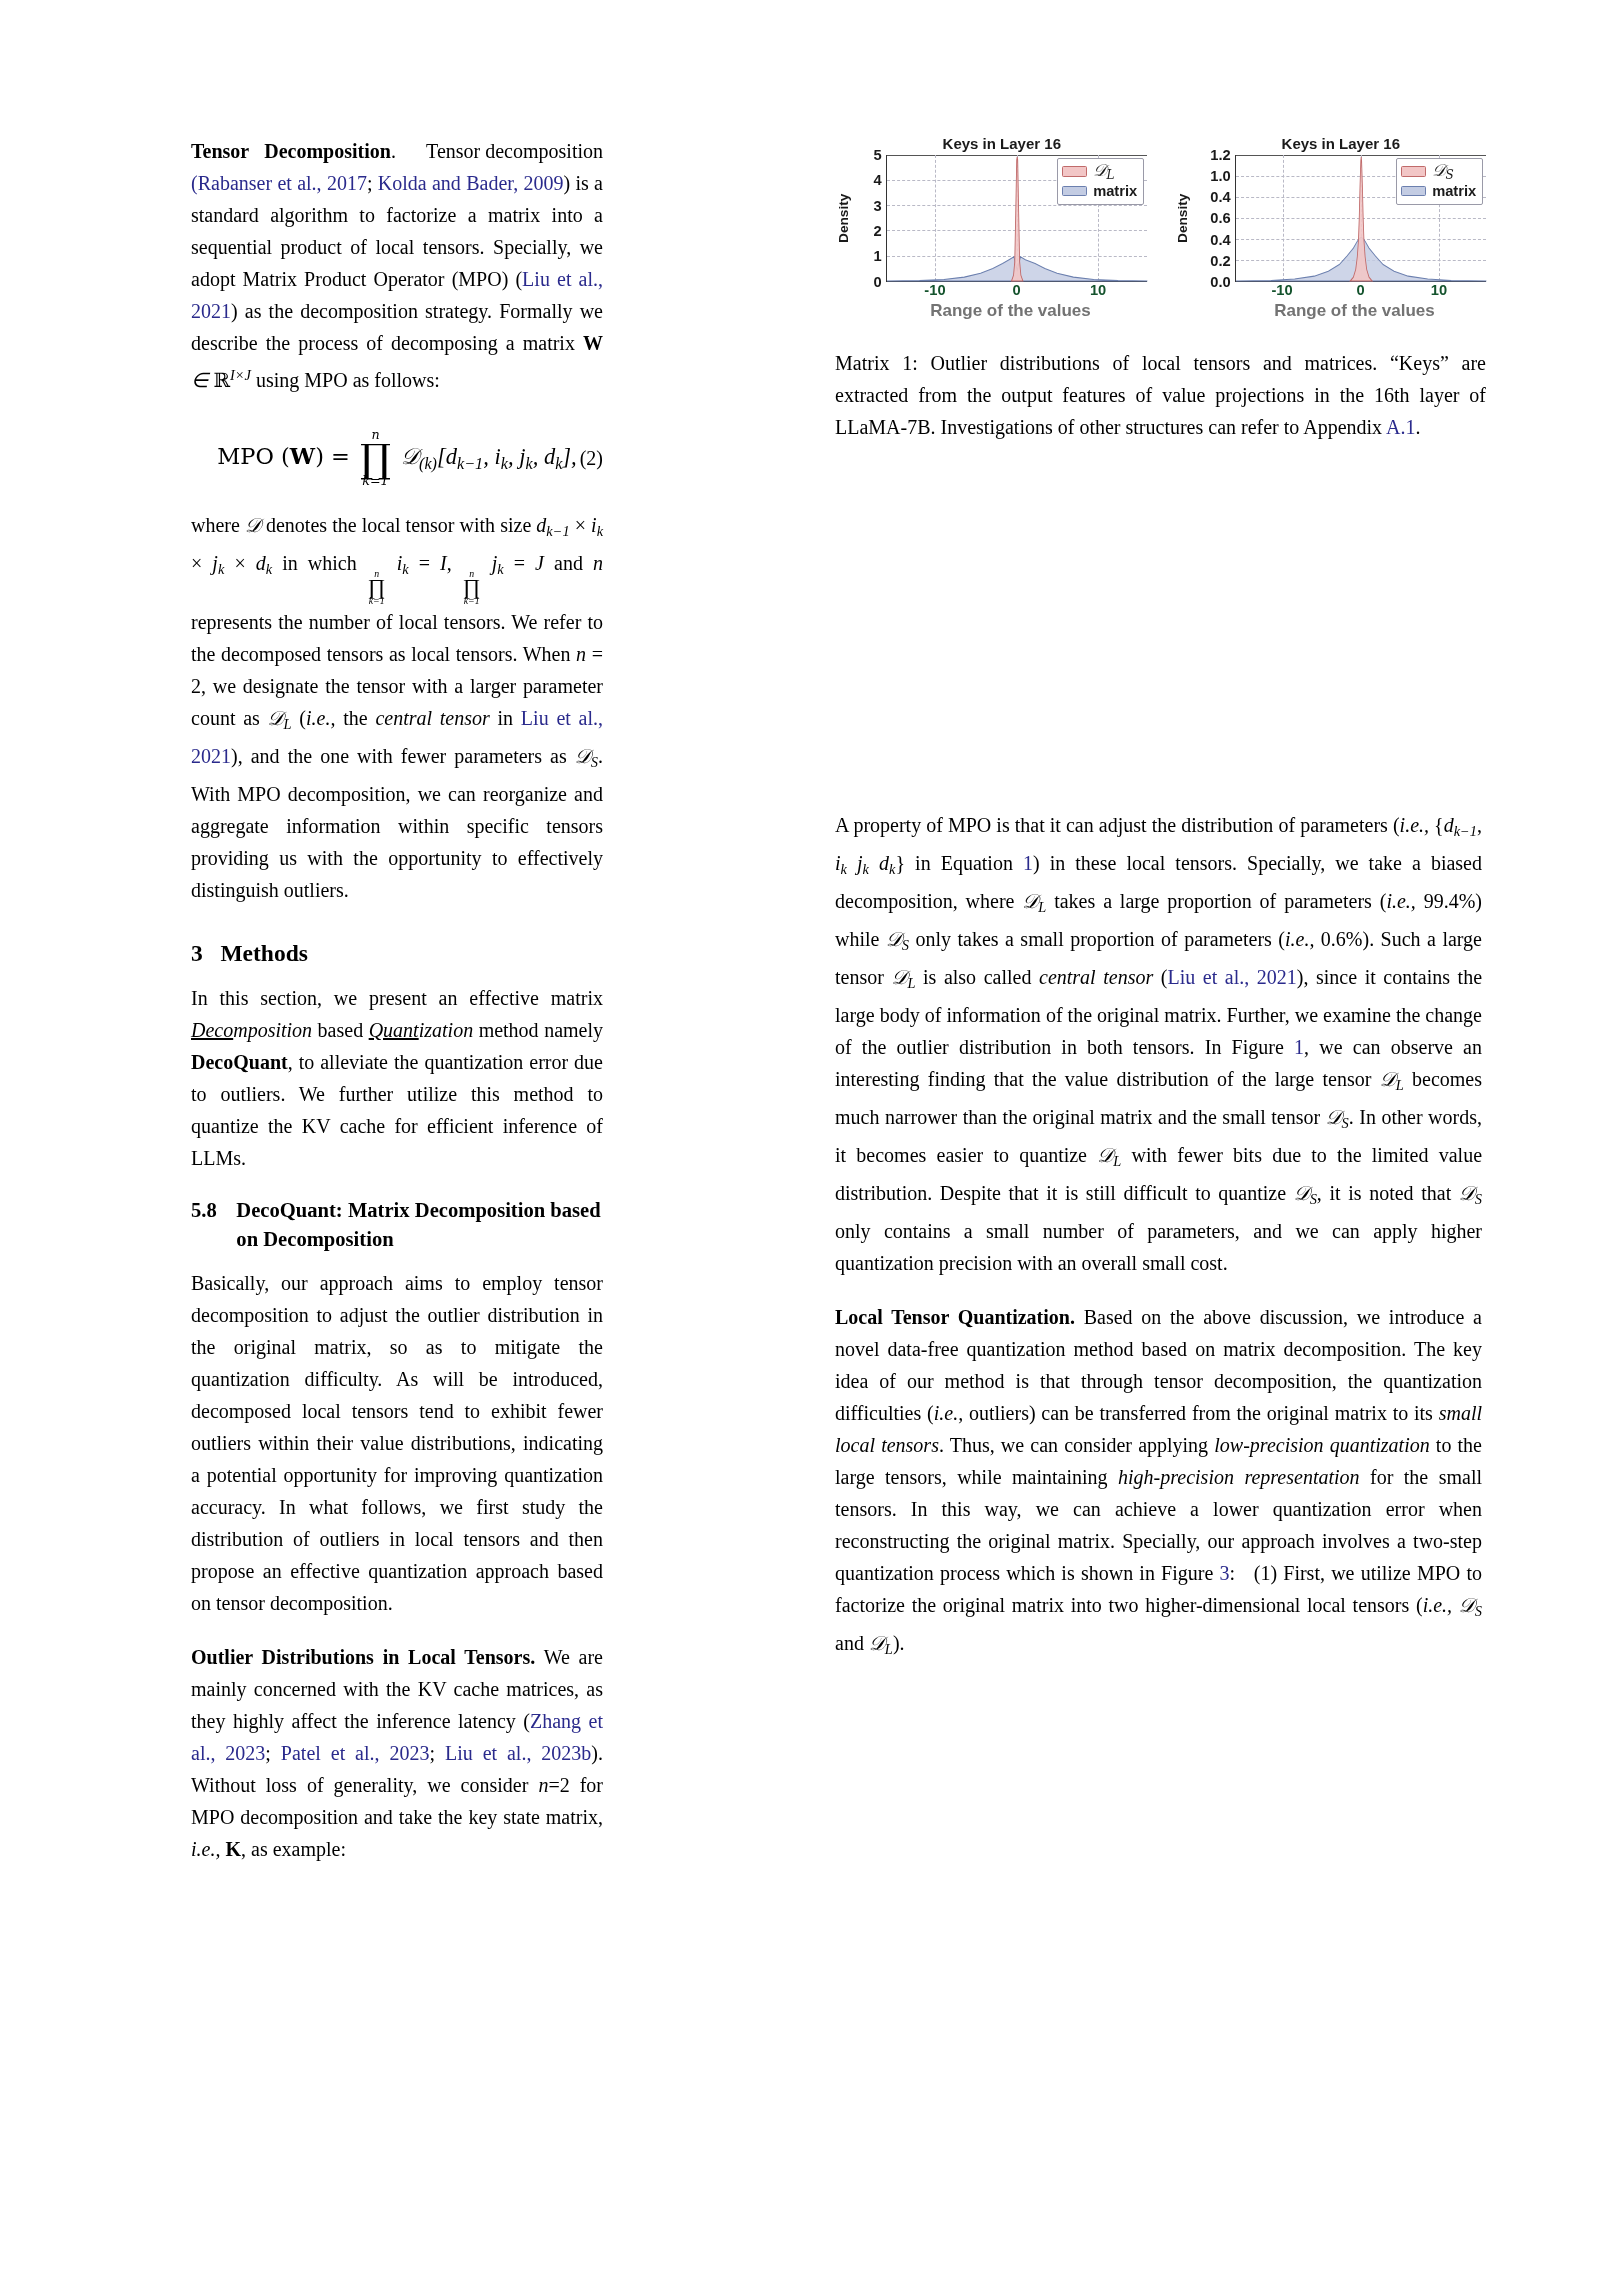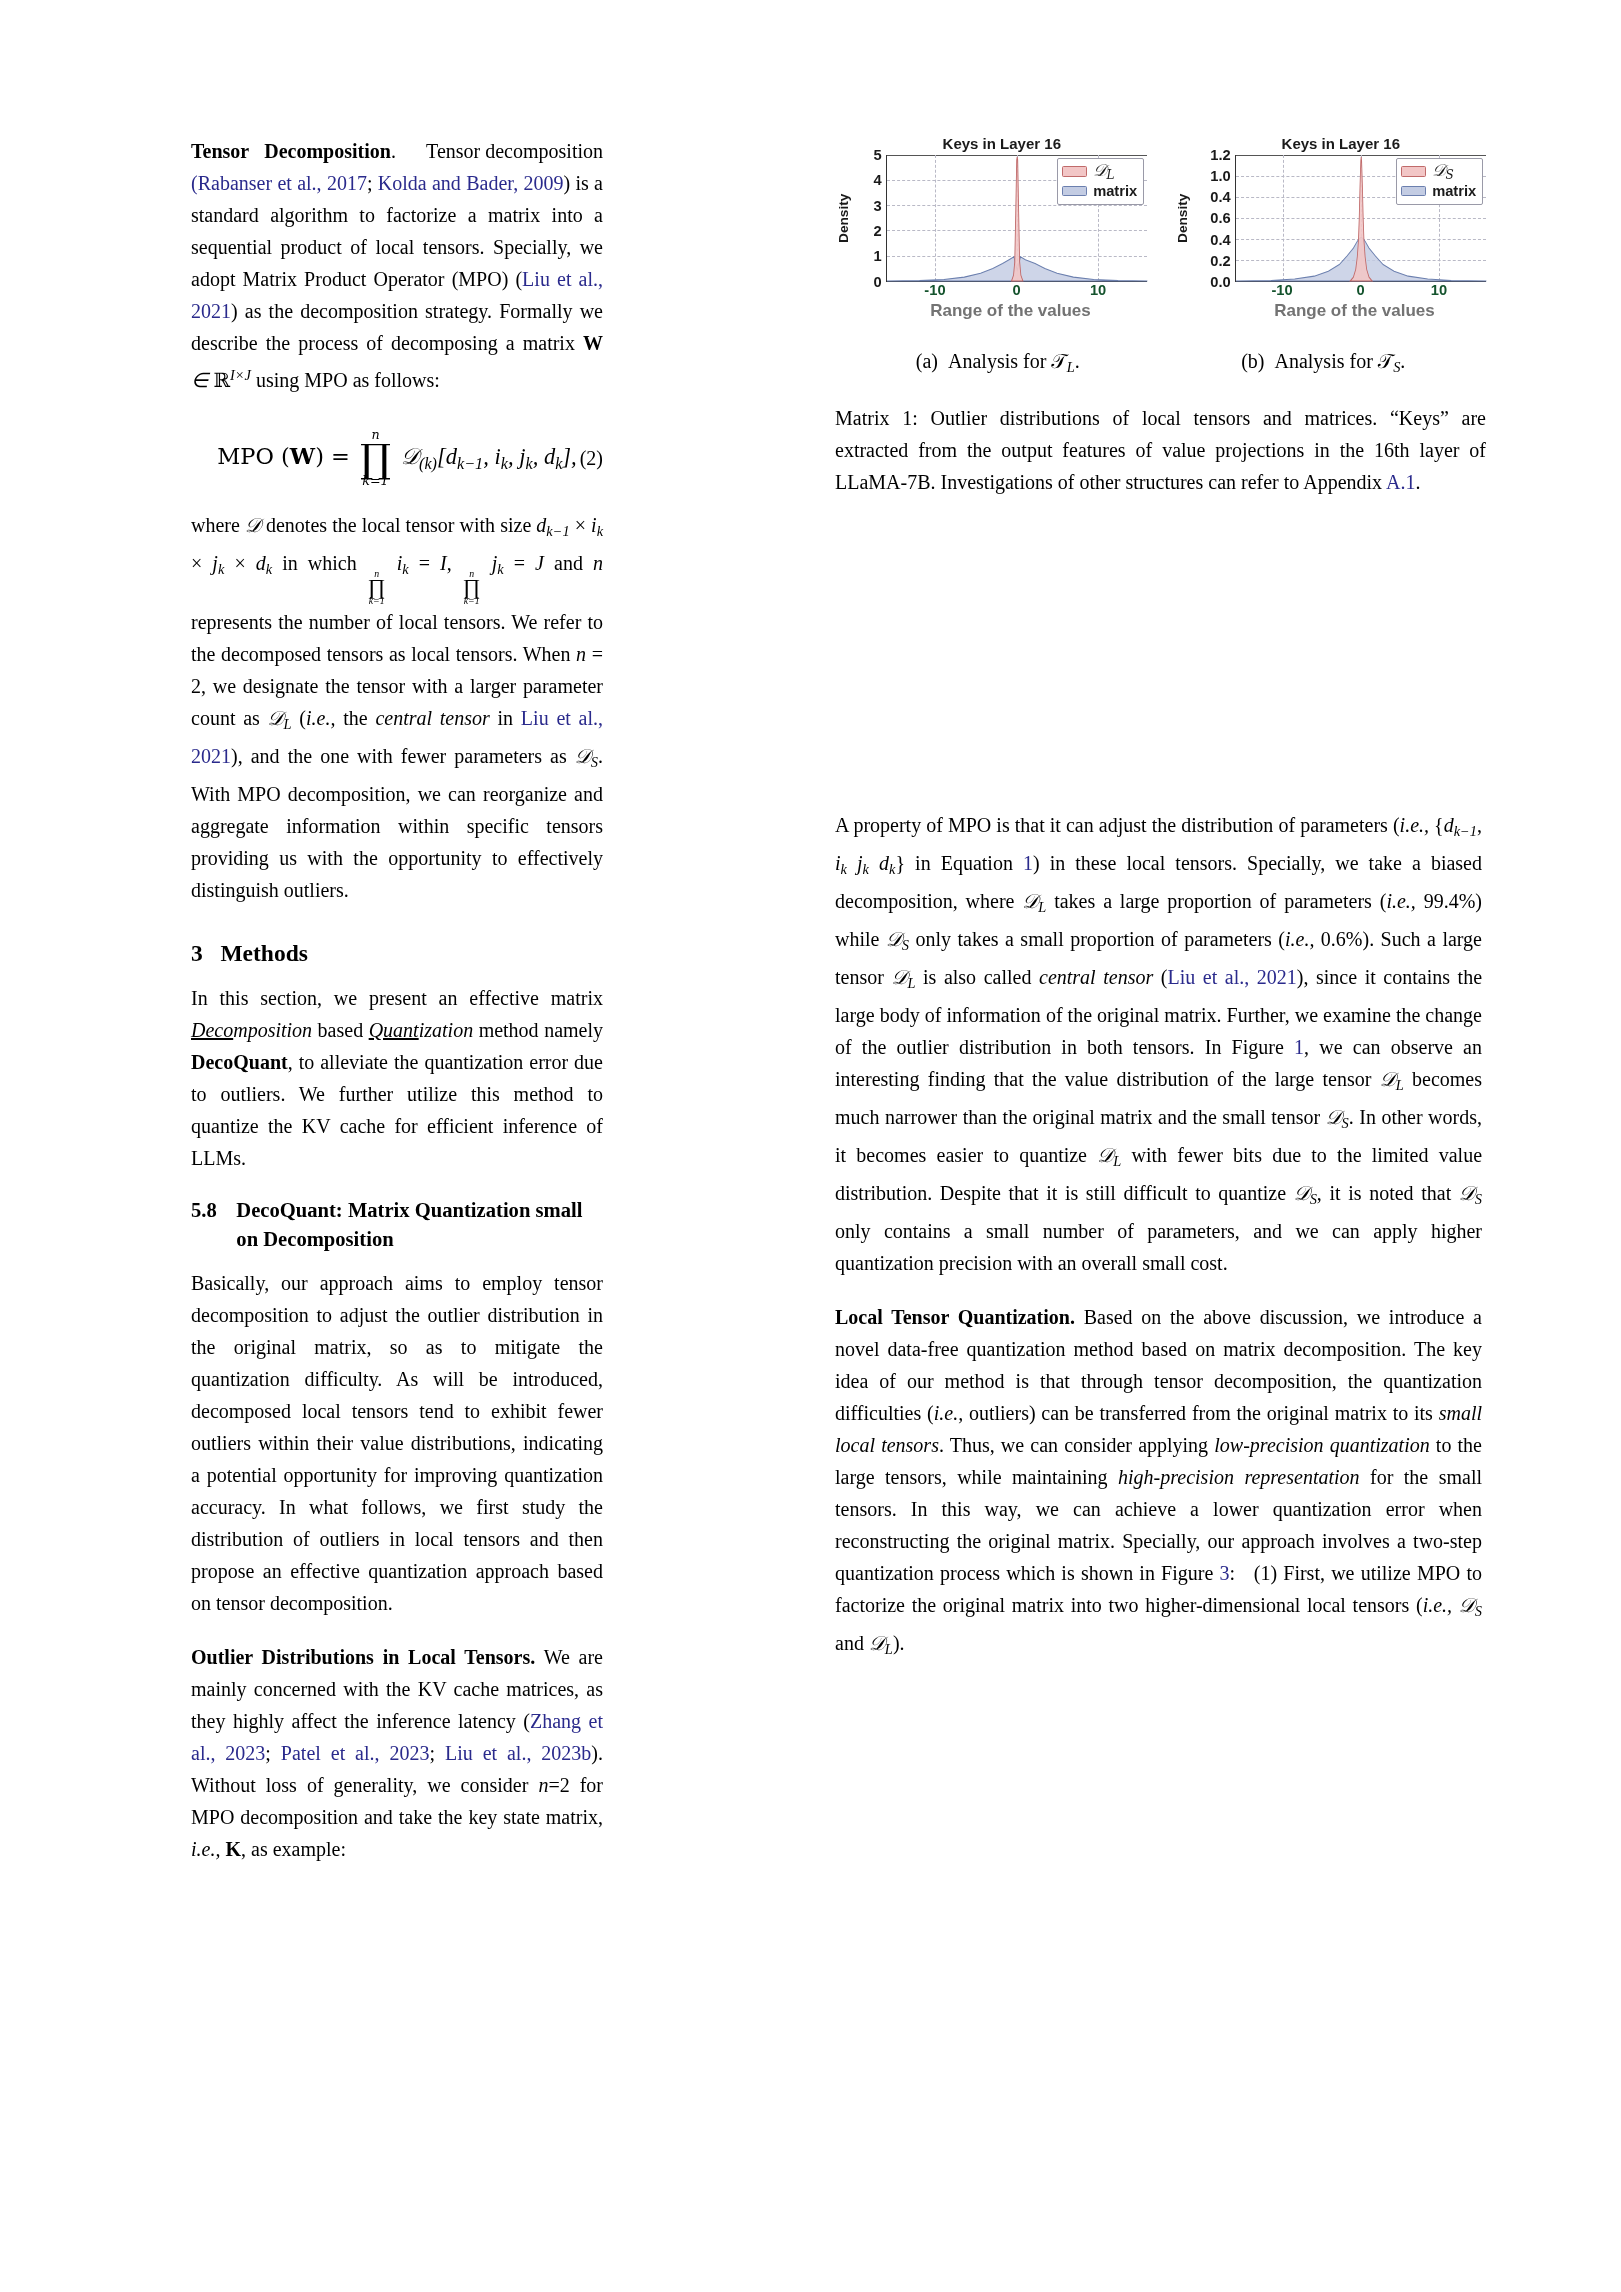--- a/index.html
+++ b/index.html
@@ -332,21 +332,21 @@
 
     <p class="para">
       In this section, we present an effective matrix <span class="it" style="text-decoration:underline;">Deco</span><span class="it">mposition</span> based <span class="it" style="text-decoration:underline;">Quant</span><span class="it">ization</span> method namely <span class="bf">DecoQuant</span>, to alleviate the quantization error due to outliers. We further utilize this method to quantize the KV cache for efficient inference of LLMs.
     </p>
 
     <div class="spacer-md"></div>
 
     <div class="subsect-row">
       <h3 class="subsect subsect-num">5.8</h3>
       <h3 class="subsect subsect-txt">
-        <span>DecoQuant: Matrix Quantization small</span><br>
+        <span>DecoQuant: Matrix Decomposition based</span><br>
         <span>on Decomposition</span>
       </h3>
     </div>
 
     <div class="spacer-sm"></div>
 
     <p class="para">Basically, our approach aims to employ tensor decomposition to adjust the outlier distribution in the original matrix, so as to mitigate the quantization difficulty. As will be introduced, decomposed local tensors tend to exhibit fewer outliers within their value distributions, indicating a potential opportunity for improving quantization accuracy. In what follows, we first study the distribution of outliers in local tensors and then propose an effective quantization approach based on tensor decomposition.</p>
 
     <div class="spacer-md"></div>
 
@@ -463,28 +463,20 @@
 
         <div class="xticks" style="margin-left:61px;">
           <span class="xtick" style="left:18.75%">-10</span>
           <span class="xtick" style="left:50%">0</span>
           <span class="xtick" style="left:81.25%">10</span>
         </div>
         <div class="xlabel" style="margin-left:49px;">Range of the values</div>
       </div>
     </div>
 
-    <div class="subcaptions">
-      <div class="subcap">
-        <span>(a)</span>&nbsp;&nbsp;<span>Analysis for 𝒯</span><span class="sub mathvar">L</span><span>.</span>
-      </div>
-      <div class="subcap">
-        <span>(b)</span>&nbsp;&nbsp;<span>Analysis for 𝒯</span><span class="sub mathvar">S</span><span>.</span>
-      </div>
-    </div>
 
     <div class="fig-caption">
       <span>Matrix 1:</span><span> Outlier distributions of local tensors and matrices. “Keys” are extracted from the output features of value projections in the 16th layer of LLaMA-7B. Investigations of other structures can refer to Appendix </span><span class="cite">A.1</span><span>.</span>
     </div>
   </div>
 
   <div class="col col-right" style="top: 809px;">
 
     <p class="para">
       A property of MPO is that it can adjust the distribution of parameters (<span class="it">i.e.,</span> {<span class="mathvar">d</span><span class="sub mathvar">k−1</span>, <span class="mathvar">i</span><span class="sub mathvar">k</span> <span class="mathvar">j</span><span class="sub mathvar">k</span> <span class="mathvar">d</span><span class="sub mathvar">k</span>} in Equation <span class="cite">1</span>) in these local tensors. Specially, we take a biased decomposition, where <span class="cal">𝒟</span><span class="sub mathvar">L</span> takes a large proportion of parameters (<span class="it">i.e.,</span> 99.4%) while <span class="cal">𝒟</span><span class="sub mathvar">S</span> only takes a small proportion of parameters (<span class="it">i.e.,</span> 0.6%). Such a large tensor <span class="cal">𝒟</span><span class="sub mathvar">L</span> is also called <span class="it">central tensor</span> (<span class="cite">Liu et al., 2021</span>), since it contains the large body of information of the original matrix. Further, we examine the change of the outlier distribution in both tensors. In Figure <span class="cite">1</span>, we can observe an interesting finding that the value distribution of the large tensor <span class="cal">𝒟</span><span class="sub mathvar">L</span> becomes much narrower than the original matrix and the small tensor <span class="cal">𝒟</span><span class="sub mathvar">S</span>. In other words, it becomes easier to quantize <span class="cal">𝒟</span><span class="sub mathvar">L</span> with fewer bits due to the limited value distribution. Despite that it is still difficult to quantize <span class="cal">𝒟</span><span class="sub mathvar">S</span>, it is noted that <span class="cal">𝒟</span><span class="sub mathvar">S</span> only contains a small number of parameters, and we can apply higher quantization precision with an overall small cost.

